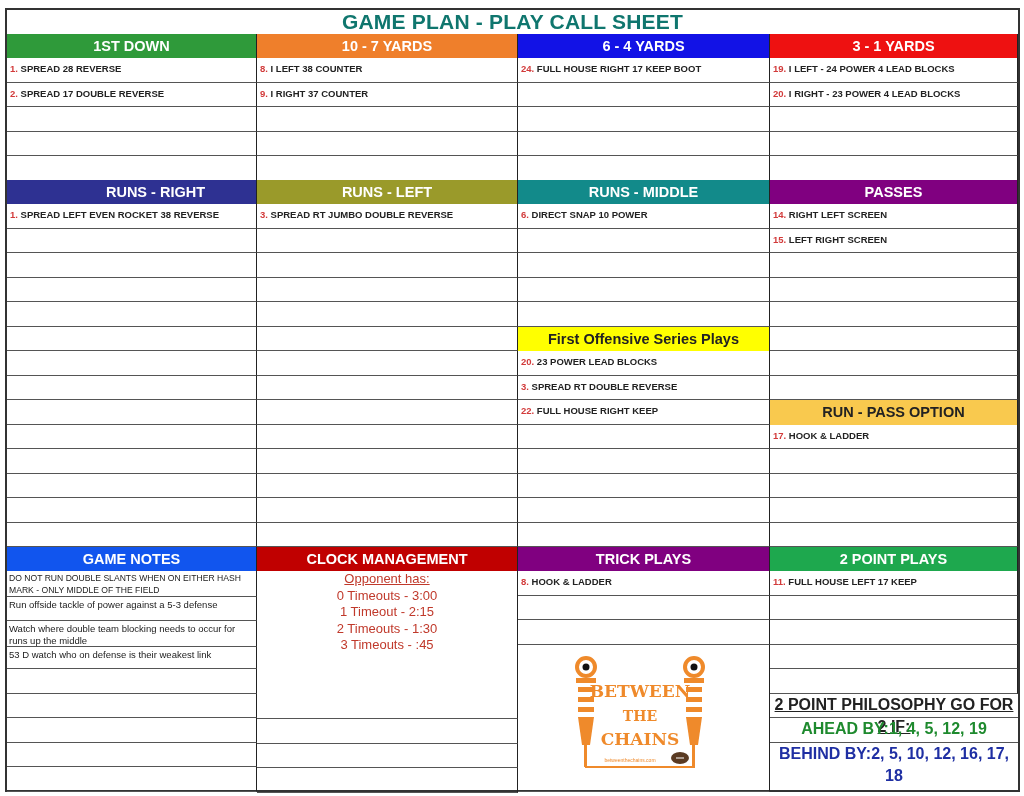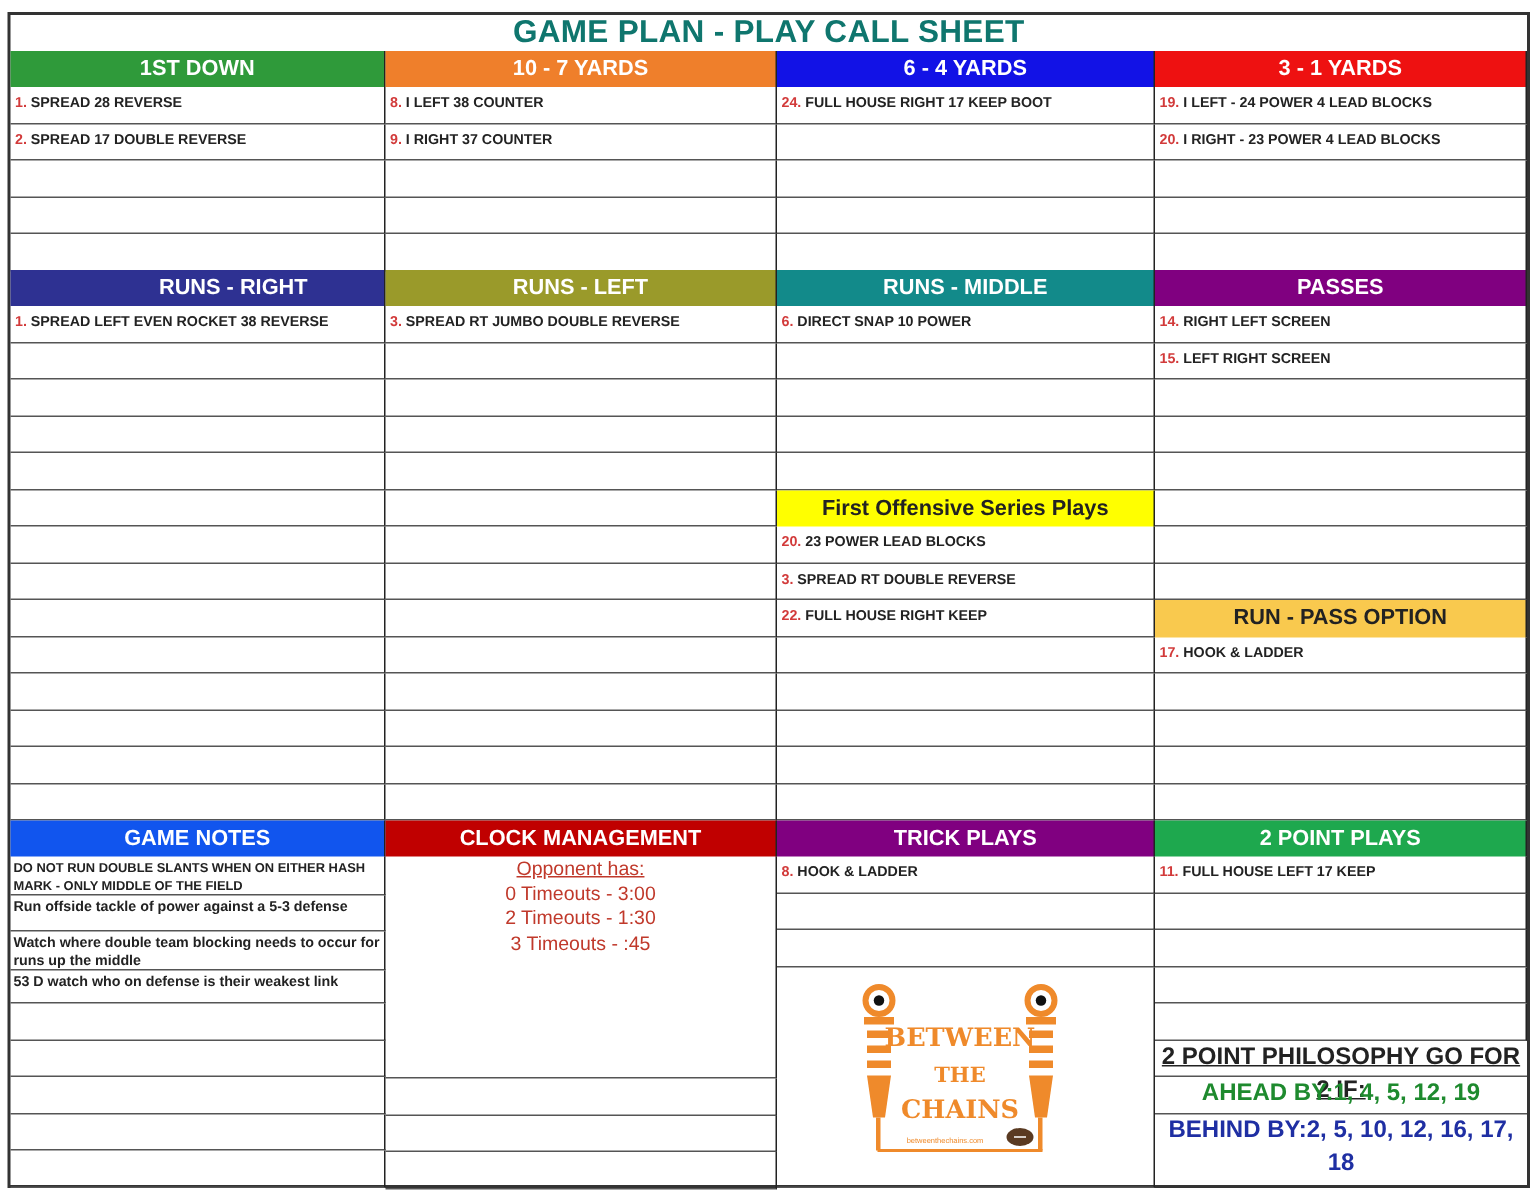--- a/index.html
+++ b/index.html
@@ -21,21 +21,21 @@
   }
   .hdr.dark { color: #222; }
   .row {
     position: absolute; height: 24.5px; border-bottom: 1.5px solid #555; border-right: 1px solid #222;
     font-size: 9.5px; font-weight: bold; color: #222; line-height: 22px; padding-left: 3px;
     white-space: nowrap; overflow: hidden;
   }
   .row .num { color: #d23a3a; }
   .note-row {
     position: absolute; border-bottom: 1.5px solid #555; border-right: 1px solid #222;
-    font-size: 9.5px; font-weight: bold; color: #222; padding: 2px 2px 0 2px; line-height: 11.5px;
+    font-size: 9.5px; font-weight: normal; color: #222; padding: 2px 2px 0 2px; line-height: 11.5px;
     overflow: hidden;
   }
   .note-row.caps { font-size: 8.6px; }
   .clock-box {
     position: absolute; border-right: 1px solid #222; border-bottom: 1.5px solid #555;
     text-align: center; color: #c0392b;
   }
   .clock-box .lead { font-weight: bold; font-size: 13px; line-height: 17px; margin-top: 16px; }
   .clock-box .sub { font-size: 13px; line-height: 16.5px; text-decoration: underline; }
   .clock-box .line { font-size: 13px; line-height: 16.5px; }
@@ -147,20 +147,21 @@
       <div class="note-row" style="left: 0px; top: 611px; width: 250px; height: 26px;">Watch where double team blocking needs to occur for runs up the middle</div>
       <div class="note-row" style="left: 0px; top: 637px; width: 250px; height: 22px;">53 D watch who on defense is their weakest link</div>
       <div class="note-row" style="left: 0px; top: 659px; width: 250px; height: 24.5px;"></div>
       <div class="note-row" style="left: 0px; top: 683.5px; width: 250px; height: 24.5px;"></div>
       <div class="note-row" style="left: 0px; top: 708px; width: 250px; height: 24.5px;"></div>
       <div class="note-row" style="left: 0px; top: 732.5px; width: 250px; height: 24.5px;"></div>
       <div class="note-row" style="left: 0px; top: 757px; width: 250px; height: 24.5px;"></div>
       <div class="clock-box" style="left: 250px; top: 561px; width: 261px; height: 148px;">
         <div class="sub">Opponent has:</div>
         <div class="line">0 Timeouts - 3:00</div>
+        <div class="line">1 Timeout - 2:15</div>
         <div class="line">2 Timeouts - 1:30</div>
         <div class="line">3 Timeouts - :45</div>
       </div>
       <div class="row" style="left: 250px; top: 709px; width: 261px;"></div>
       <div class="row" style="left: 250px; top: 733.5px; width: 261px;"></div>
       <div class="row" style="left: 250px; top: 758px; width: 261px;"></div>
       <div class="row" style="left: 511px; top: 561px; width: 252px;"><span class="num">8. </span><span>HOOK &amp; LADDER</span></div>
       <div class="row" style="left: 511px; top: 585.5px; width: 252px;"></div>
       <div class="row" style="left: 511px; top: 610px; width: 252px;"></div>
       <div class="logo-box" style="left: 511px; top: 634.5px; width: 252px; height: 147.5px;">

